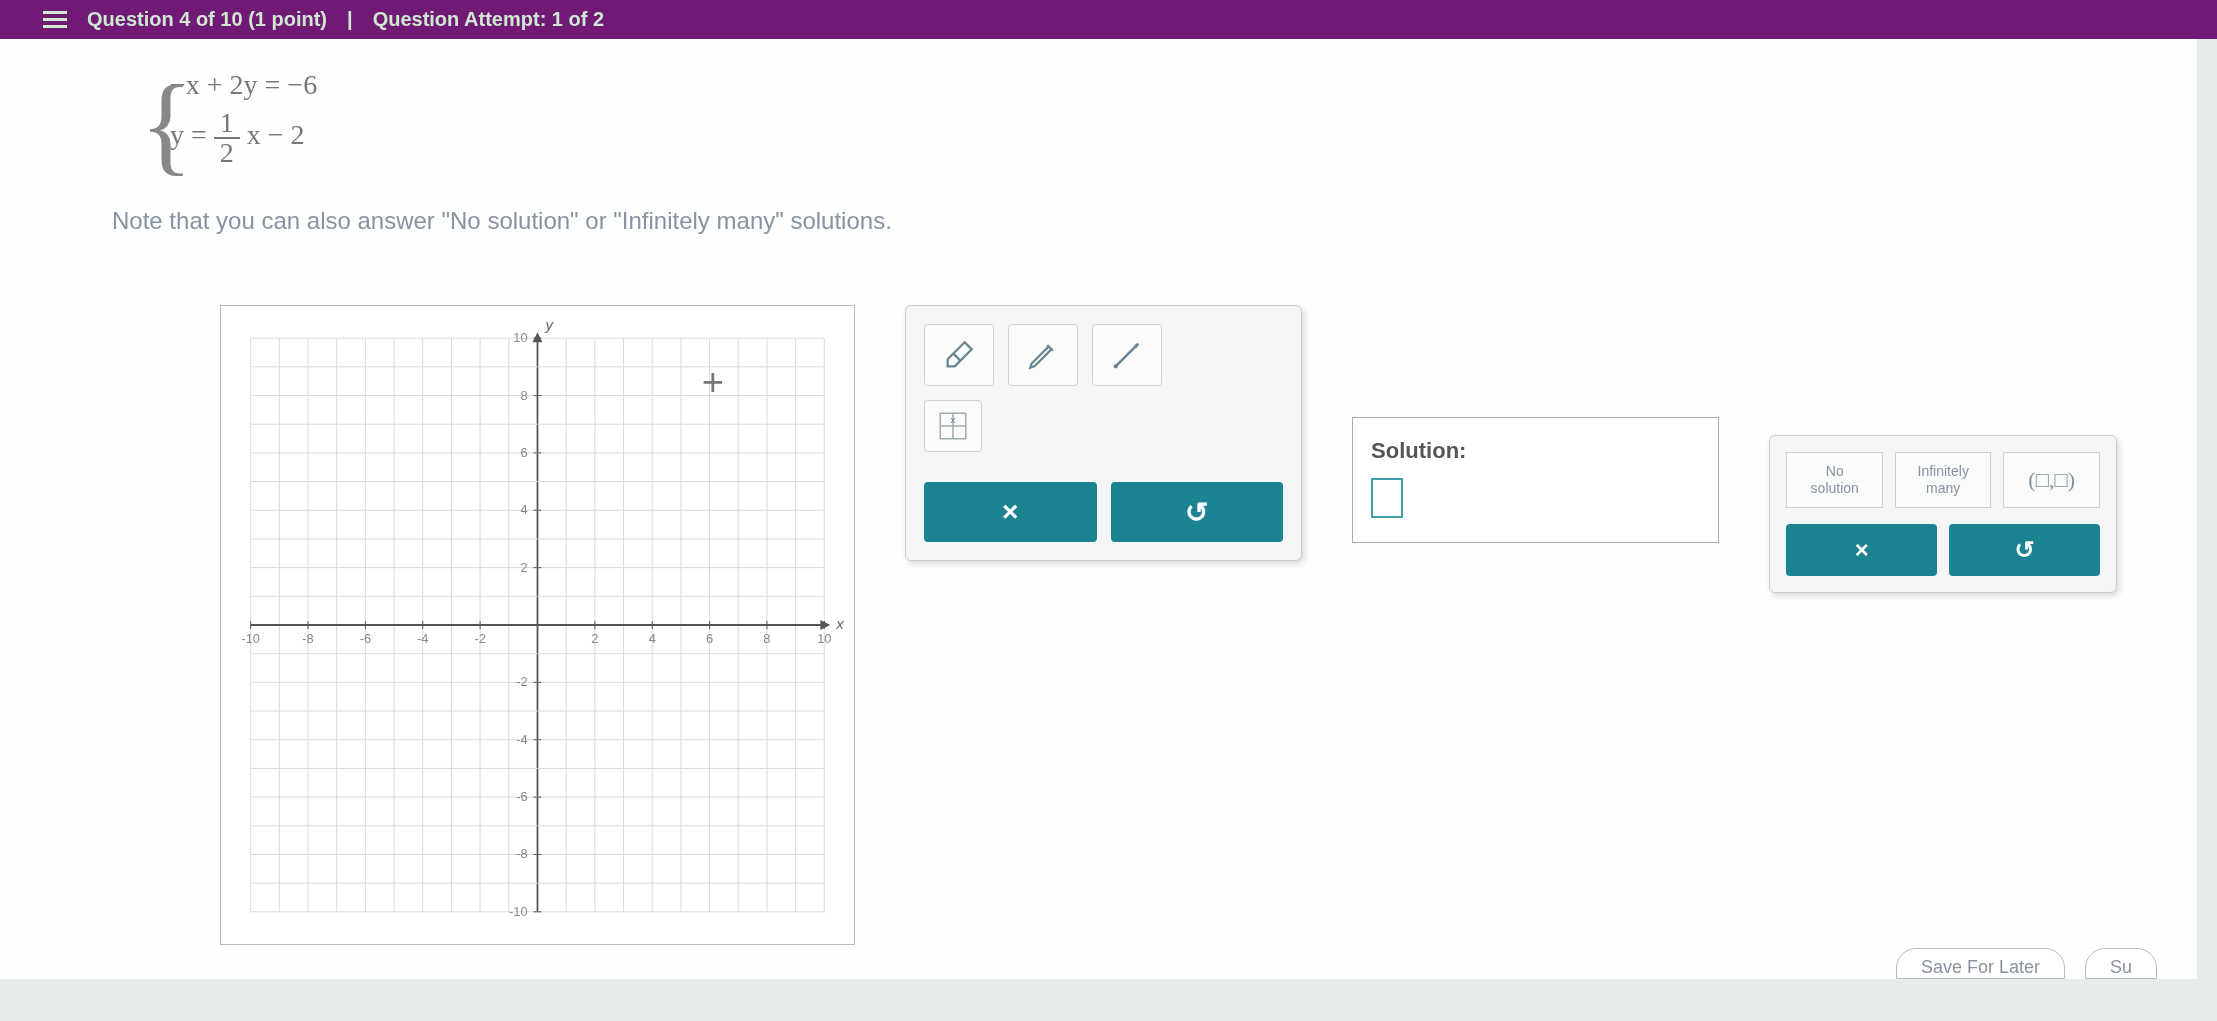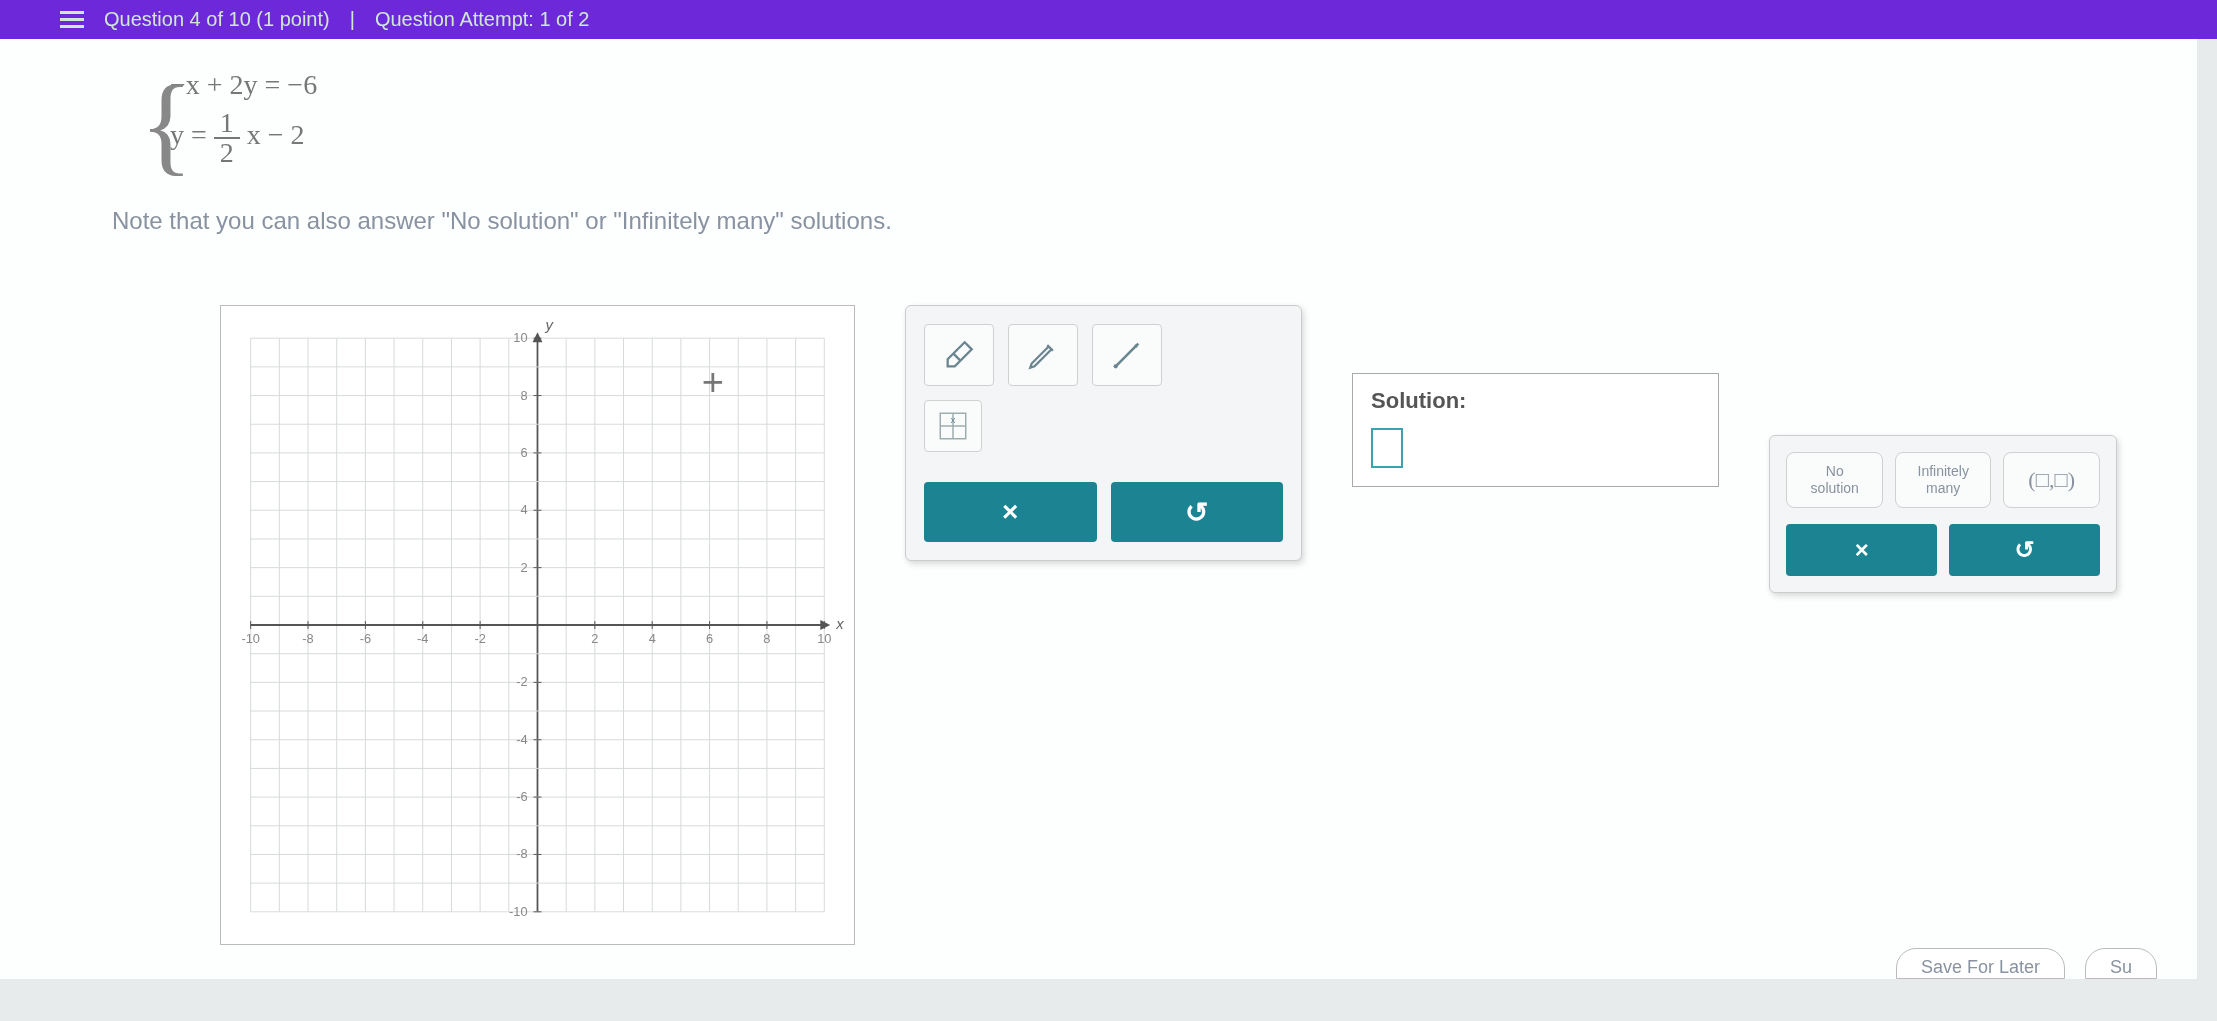--- a/index.html
+++ b/index.html
@@ -5,25 +5,25 @@
     * { margin: 0; padding: 0; box-sizing: border-box; }
     body {
       font-family: Arial, sans-serif;
       background: #e8ebec;
       width: 2217px;
       height: 1021px;
       overflow: hidden;
       position: relative;
     }
     .header-bar {
-      background: #6d28d9;
+      background: #701a75;
       color: #cfe8d2;
-      padding: 8px 60px;
+      padding: 8px 43px;
       font-size: 20px;
-      font-weight: 400;
+      font-weight: 700;
       display: flex;
       align-items: center;
       gap: 20px;
     }
     .menu-icon {
       display: inline-flex;
       flex-direction: column;
       gap: 4px;
     }
     .menu-icon span {
@@ -134,22 +134,22 @@
       font-weight: bold;
       display: flex;
       align-items: center;
       justify-content: center;
       cursor: pointer;
     }
     .solution-box {
       background: #fff;
       border: 1px solid #aaa;
       width: 370px;
-      padding: 14px 18px;
-      margin-top: 68px;
+      padding: 20px 18px;
+      margin-top: 112px;
     }
     .solution-label {
       font-size: 22px;
       font-weight: bold;
       color: #555;
       margin-bottom: 14px;
     }
     .solution-input-box {
       width: 32px;
       height: 40px;
@@ -168,21 +168,21 @@
     .answer-row {
       display: flex;
       gap: 12px;
       margin-bottom: 16px;
       align-items: center;
     }
     .ans-option {
       flex: 1;
       background: #fafbfb;
       border: 1px solid #d0d0d0;
-      border-radius: 8px;
+      border-radius: 0;
       height: 56px;
       display: flex;
       flex-direction: column;
       align-items: center;
       justify-content: center;
       font-size: 14px;
       color: #8892a0;
       cursor: pointer;
       text-align: center;
       line-height: 1.2;

